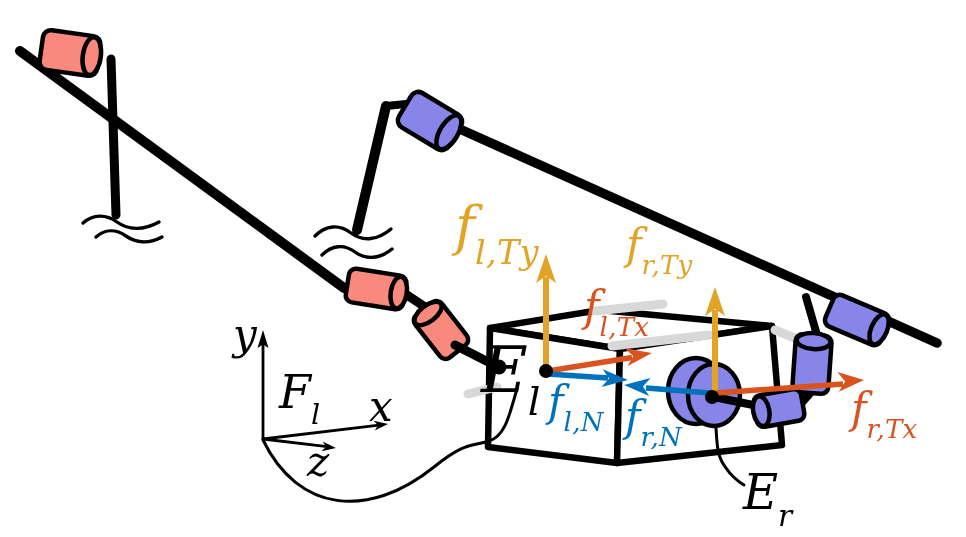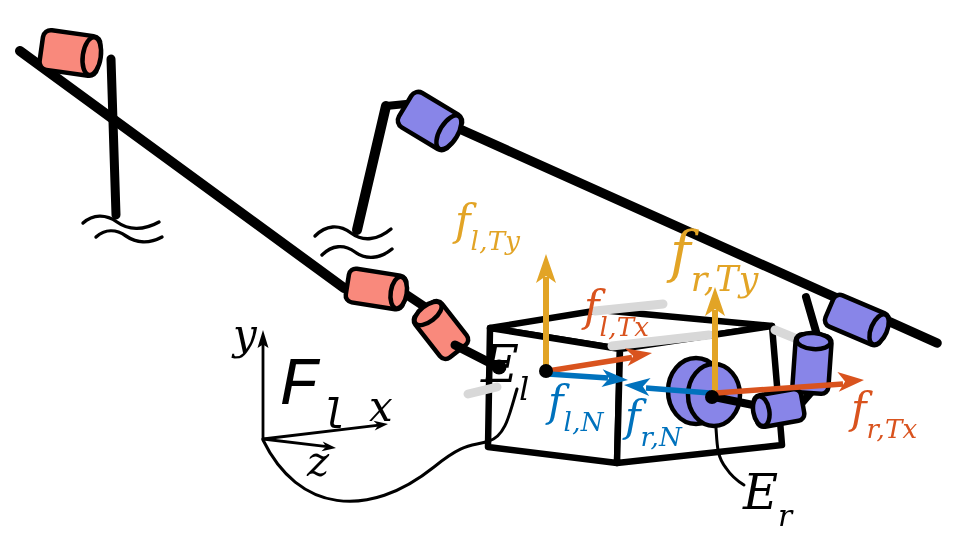--- a/index.html
+++ b/index.html
@@ -142,27 +142,27 @@
 
   <path class="shaft-x" d="M716,393 L843,384"></path>
   <polygon class="head-x" points="864,380 838.8,391.8 845.1,381.4 837.4,371.9"></polygon>
 
   <circle cx="546" cy="371" r="7" class="dot"></circle>
   <circle cx="712" cy="397" r="7" class="dot"></circle>
 
 </svg>
 
   <span class="lbl" style="left:233px;top:314px;font-size:42px;"><i>y</i></span>
-  <span class="lbl" style="left:279px;top:352px;font-size:68px;font-family:Liberation Mono, monospace;"><i>F</i><sub>l</sub></span>
+  <span class="lbl" style="left:279px;top:369px;font-size:46px;"><i>F</i><sub>l</sub></span>
   <span class="lbl" style="left:369px;top:386px;font-size:42px;"><i>x</i></span>
   <span class="lbl" style="left:307px;top:441px;font-size:42px;"><i>z</i></span>
 
-  <span class="lbl" style="left:481px;top:338px;font-size:52px;"><i>E</i><sub>l</sub></span>
+  <span class="lbl" style="left:481px;top:338px;font-size:64px;"><i>E</i><sub>l</sub></span>
   <span class="lbl" style="left:743px;top:454px;font-size:48px;margin-top:14px;"><i>E</i><sub>r</sub></span>
 
-  <span class="lbl c-ty" style="left:455px;top:200px;font-size:42px;"><i>f</i><sub>l,Ty</sub></span>
-  <span class="lbl c-ty" style="left:626px;top:224px;font-size:56px;margin-left:44px;"><i>f</i><sub>r,Ty</sub></span>
+  <span class="lbl c-ty" style="left:455px;top:200px;font-size:54px;"><i>f</i><sub>l,Ty</sub></span>
+  <span class="lbl c-ty" style="left:626px;top:224px;font-size:42px;"><i>f</i><sub>r,Ty</sub></span>
   <span class="lbl c-tx" style="left:851px;top:388px;font-size:42px;"><i>f</i><sub>r,Tx</sub></span>
   <span class="lbl c-tx" style="left:584px;top:286px;font-size:42px;"><i>f</i><sub>l,Tx</sub></span>
   <span class="lbl c-n" style="left:536px;top:381px;font-size:42px;margin-left:12px;"><i>f</i><sub>l,N</sub></span>
   <span class="lbl c-n" style="left:625px;top:396px;font-size:42px;text-align:center;"><i>f</i><sub>r,N</sub></span>
 
 </div>
 
 </body></html>

